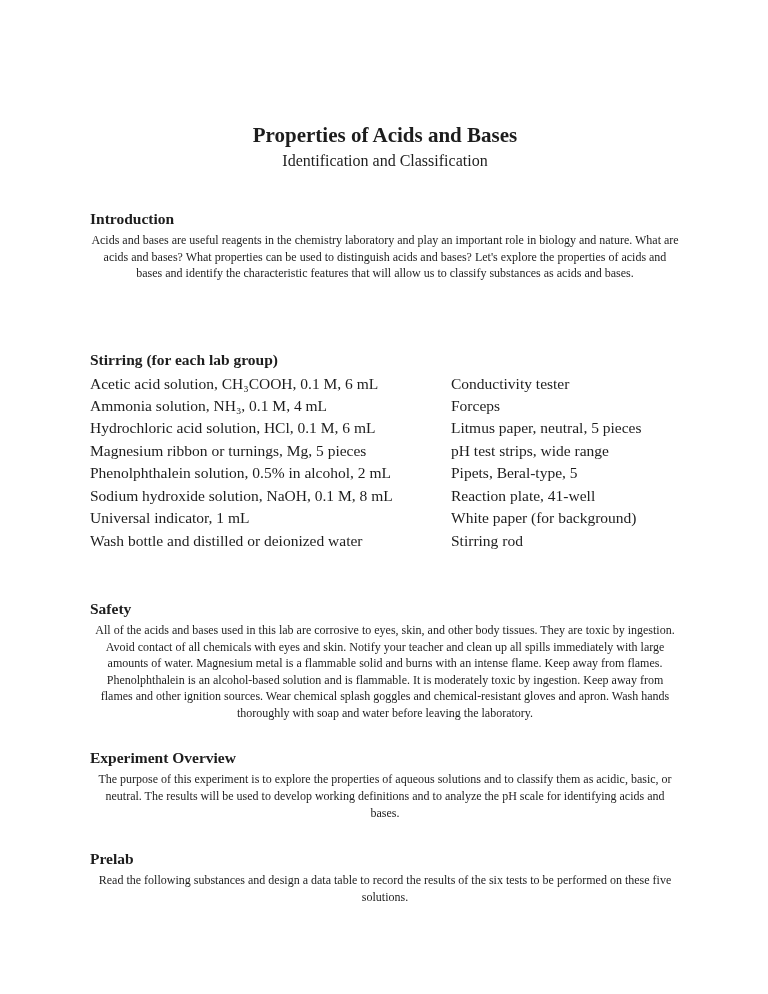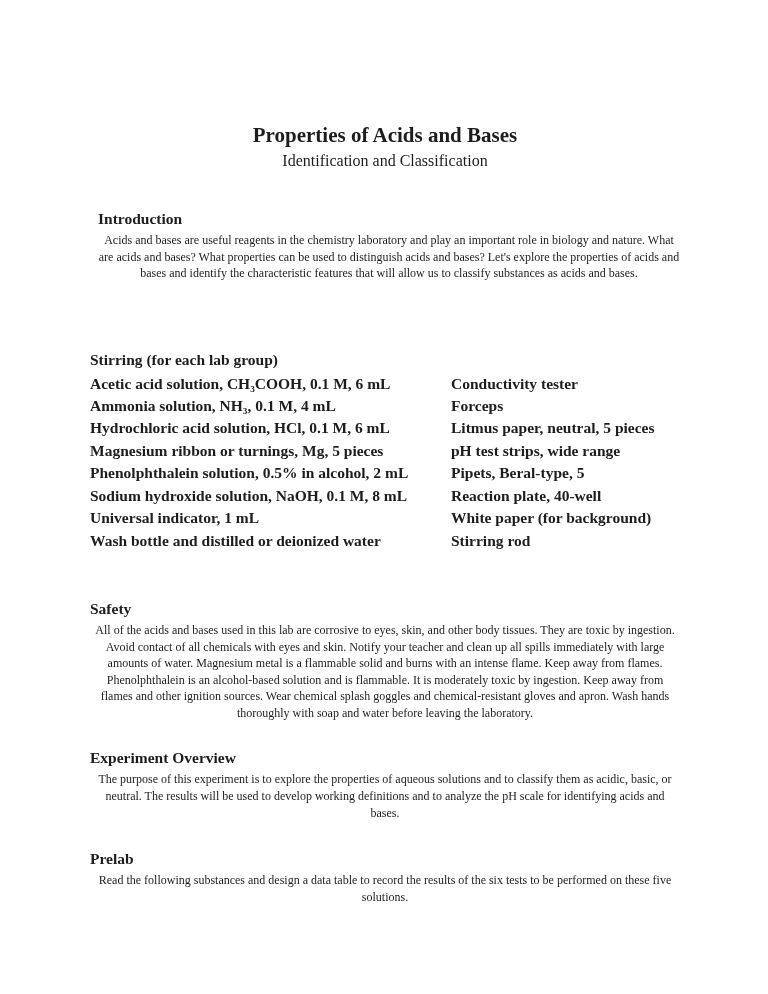--- a/index.html
+++ b/index.html
@@ -38,38 +38,37 @@
     font-size: 15.5px;
     font-weight: bold;
     line-height: 1.35;
     margin-bottom: 2px;
   }
   .body-text {
     font-size: 12px;
     line-height: 1.38;
     text-align: center;
   }
-  .section-introduction { margin-top: 37px; margin-left: 8px; }
+  .section-introduction { margin-top: 37px; }
   .section-materials { margin-top: 68px; }
   .section-safety { margin-top: 47px; }
   .section-overview { margin-top: 27px; }
   .section-prelab { margin-top: 28px; }
   .materials-columns {
     display: flex;
     flex-direction: row;
     align-items: flex-start;
   }
   .materials-list {
     list-style: none;
     font-size: 15.5px;
     line-height: 1.45;
   }
   .materials-list li {
     white-space: nowrap;
-    font-weight: bold;
   }
   .materials-left { flex: 0 0 361px; }
   .materials-right { flex: 1 1 auto; }
 </style>
 </head>
 <body>
 
 <div class="page">
 
   <h1 class="doc-title">Properties of Acids and Bases</h1>
@@ -92,21 +91,21 @@
         <li>Sodium hydroxide solution, NaOH, 0.1 M, 8 mL</li>
         <li>Universal indicator, 1 mL</li>
         <li>Wash bottle and distilled or deionized water</li>
       </ul>
       <ul class="materials-list materials-right">
         <li>Conductivity tester</li>
         <li>Forceps</li>
         <li>Litmus paper, neutral, 5 pieces</li>
         <li>pH test strips, wide range</li>
         <li>Pipets, Beral-type, 5</li>
-        <li>Reaction plate, 40-well</li>
+        <li>Reaction plate, 41-well</li>
         <li>White paper (for background)</li>
         <li>Stirring rod</li>
       </ul>
     </div>
   </section>
 
   <section class="section-safety">
     <h3 class="section-heading">Safety</h3>
     <p class="body-text">All of the acids and bases used in this lab are corrosive to eyes, skin, and other body tissues. They are toxic by ingestion. Avoid contact of all chemicals with eyes and skin. Notify your teacher and clean up all spills immediately with large amounts of water. Magnesium metal is a flammable solid and burns with an intense flame. Keep away from flames. Phenolphthalein is an alcohol-based solution and is flammable. It is moderately toxic by ingestion. Keep away from flames and other ignition sources. Wear chemical splash goggles and chemical-resistant gloves and apron. Wash hands thoroughly with soap and water before leaving the laboratory.</p>
   </section>

